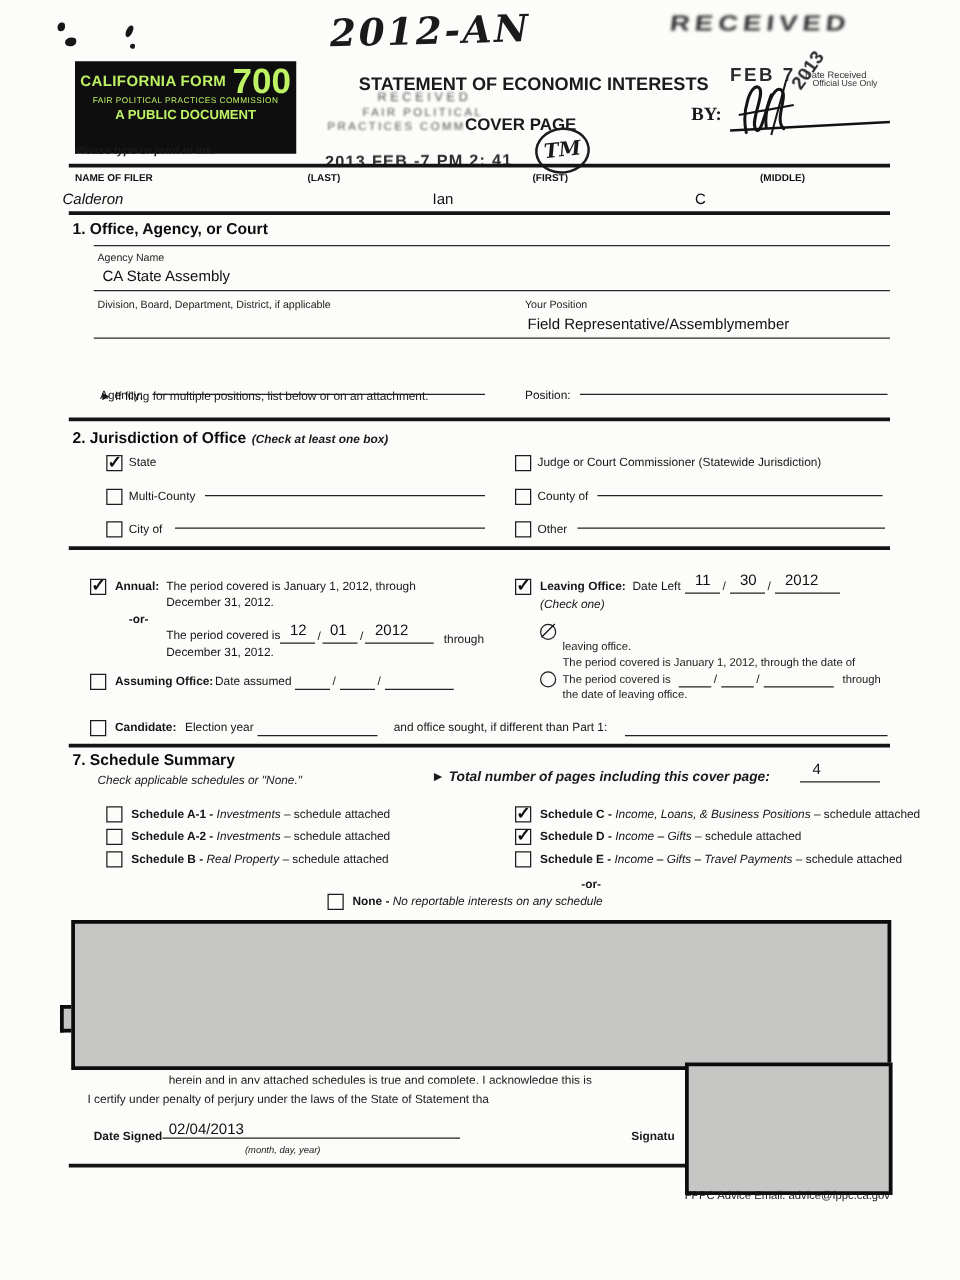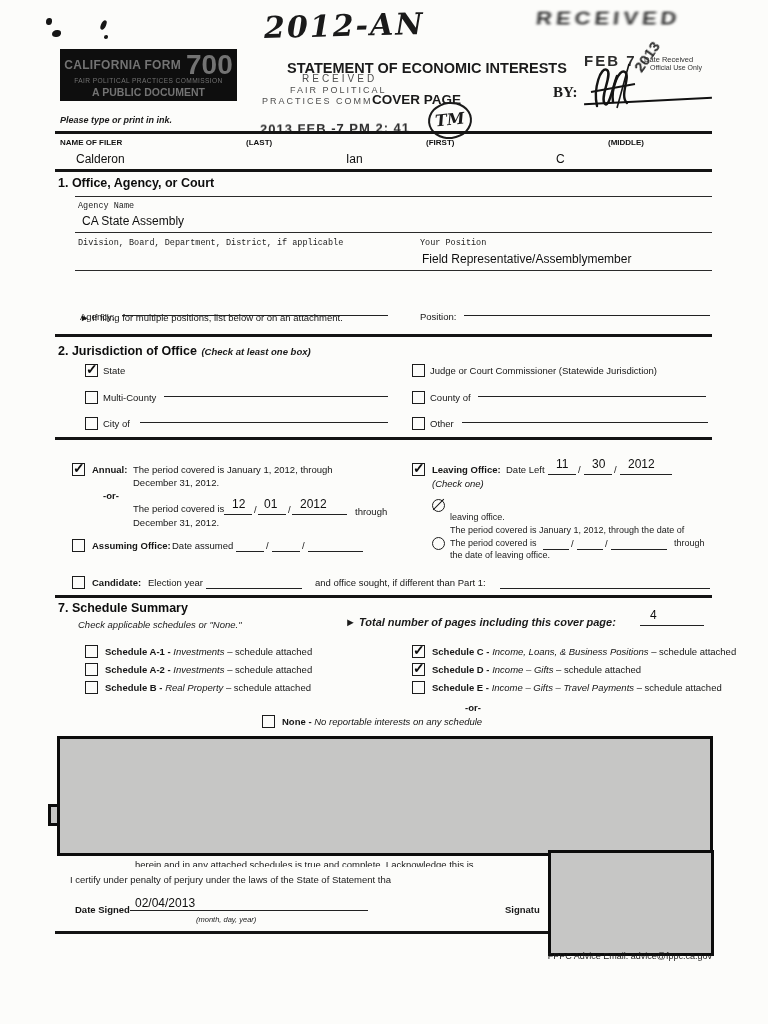--- a/index.html
+++ b/index.html
@@ -2,21 +2,21 @@
 <html><head>
 <meta charset="utf-8">
 <style>
   html,body{margin:0;padding:0;background:#e8e8e6;}
   #page{position:relative;width:768px;height:1024px;background:#fcfcfa;margin:0 auto;
         font-family:"Liberation Sans",sans-serif;color:#1a1a1a;overflow:hidden;}
   .abs{position:absolute;white-space:nowrap;}
   .bar{position:absolute;height:3px;background:#141414;}
   .rule{position:absolute;border-top:1.5px solid #2a2a2a;height:0;}
   .ul{position:absolute;border-bottom:1.2px solid #222;height:10px;}
-  .lbl{font-size:8.5px;color:#222;font-family:Liberation Mono, monospace;}
+  .lbl{font-size:8.5px;color:#222;}
   .lbl-b{font-size:8px;font-weight:bold;color:#111;}
   .typed{font-size:12px;color:#0f0f0f;}
   .body-txt{font-size:9.5px;color:#151515;}
   .sec-head{font-size:12.5px;font-weight:bold;color:#0d0d0d;}
   .sec-note{font-size:9.5px;font-style:italic;font-weight:bold;}
   .cb{position:absolute;width:11px;height:11px;border:1.6px solid #1c1c1c;background:transparent;}
   .cb.checked::after{content:"✓";position:absolute;top:-4px;left:0px;font-size:14px;font-weight:bold;color:#0d0d0d;}
   .radio{position:absolute;width:11px;height:11px;border:1.6px solid #1c1c1c;border-radius:50%;}
   .radio.checked::before{content:"";position:absolute;left:-2px;top:4px;width:15px;border-top:1.6px solid #111;transform:rotate(-45deg);}
   .stamp{color:#2c2c2c;filter:blur(0.4px);}
@@ -35,21 +35,21 @@
     <div class="smudge" style="left:46px;top:18px;width:6px;height:7px;"></div>
     <div class="smudge" style="left:52px;top:30px;width:9px;height:7px;"></div>
     <div class="smudge" style="left:101px;top:20px;width:5px;height:10px;transform:rotate(20deg);"></div>
     <div class="smudge" style="left:104px;top:35px;width:4px;height:4px;"></div>
   </div>
 
   <div class="abs hand" style="left:264px;top:8px;font-size:30px;transform:rotate(-1.5deg);letter-spacing:2px;">2012-AN</div>
 
   <div class="abs" style="left:536px;top:6px;font-size:22px;font-weight:bold;letter-spacing:4px;color:#2f2f2f;filter:blur(1.4px);transform:skewX(-6deg) scaleY(.8);">RECEIVED</div>
 
-  <div class="abs" style="left:60px;top:49px;width:177px;height:52px;background:#0e0e0e;color:#737373;text-align:center;">
+  <div class="abs" style="left:60px;top:49px;width:177px;height:74px;background:#0e0e0e;color:#bef264;text-align:center;">
     <div style="margin-top:5px;display:flex;justify-content:center;align-items:center;gap:5px;">
       <span style="font-size:12px;font-weight:bold;letter-spacing:.3px;">CALIFORNIA FORM</span>
       <span style="font-size:28px;font-weight:bold;line-height:22px;">700</span>
     </div>
     <div style="font-size:6.6px;letter-spacing:.4px;margin-top:1px;">FAIR POLITICAL PRACTICES COMMISSION</div>
     <div style="font-size:10.5px;font-weight:bold;margin-top:2px;">A PUBLIC DOCUMENT</div>
   </div>
 
   <div class="abs" style="left:272px;top:60px;width:310px;text-align:center;font-size:14.5px;font-weight:bold;">STATEMENT OF ECONOMIC INTERESTS</div>
 
@@ -78,21 +78,21 @@
 
   <div class="abs hand" style="left:428px;top:102px;width:40px;height:33px;border:2px solid #1b1b1b;border-radius:50%;text-align:center;line-height:31px;font-size:16px;transform:rotate(-6deg);">TM</div>
 
   <div class="abs" style="left:60px;top:115px;font-size:9px;font-style:italic;font-weight:bold;">Please type or print in ink.</div>
 
   <div class="bar" style="left:55px;top:131px;width:657px;"></div>
   <div class="abs lbl-b" style="left:60px;top:138px;">NAME OF FILER</div>
   <div class="abs lbl-b" style="left:246px;top:138px;">(LAST)</div>
   <div class="abs lbl-b" style="left:426px;top:138px;">(FIRST)</div>
   <div class="abs lbl-b" style="left:608px;top:138px;">(MIDDLE)</div>
-  <div class="abs typed" style="left:76px;top:152px;">Calderon</div>
+  <div class="abs typed" style="left:50px;top:152px;font-style:italic;">Calderon</div>
   <div class="abs typed" style="left:346px;top:152px;">Ian</div>
   <div class="abs typed" style="left:556px;top:152px;">C</div>
   <div class="bar" style="left:55px;top:169px;width:657px;"></div>
 
   <div class="abs sec-head" style="left:58px;top:176px;">1.  Office, Agency, or Court</div>
   <div class="rule" style="left:75px;top:196px;width:637px;"></div>
   <div class="abs lbl" style="left:78px;top:201px;">Agency Name</div>
   <div class="abs typed" style="left:82px;top:214px;">CA State Assembly</div>
   <div class="rule" style="left:75px;top:232px;width:637px;"></div>
   <div class="abs lbl" style="left:78px;top:238px;">Division, Board, Department, District, if applicable</div>

